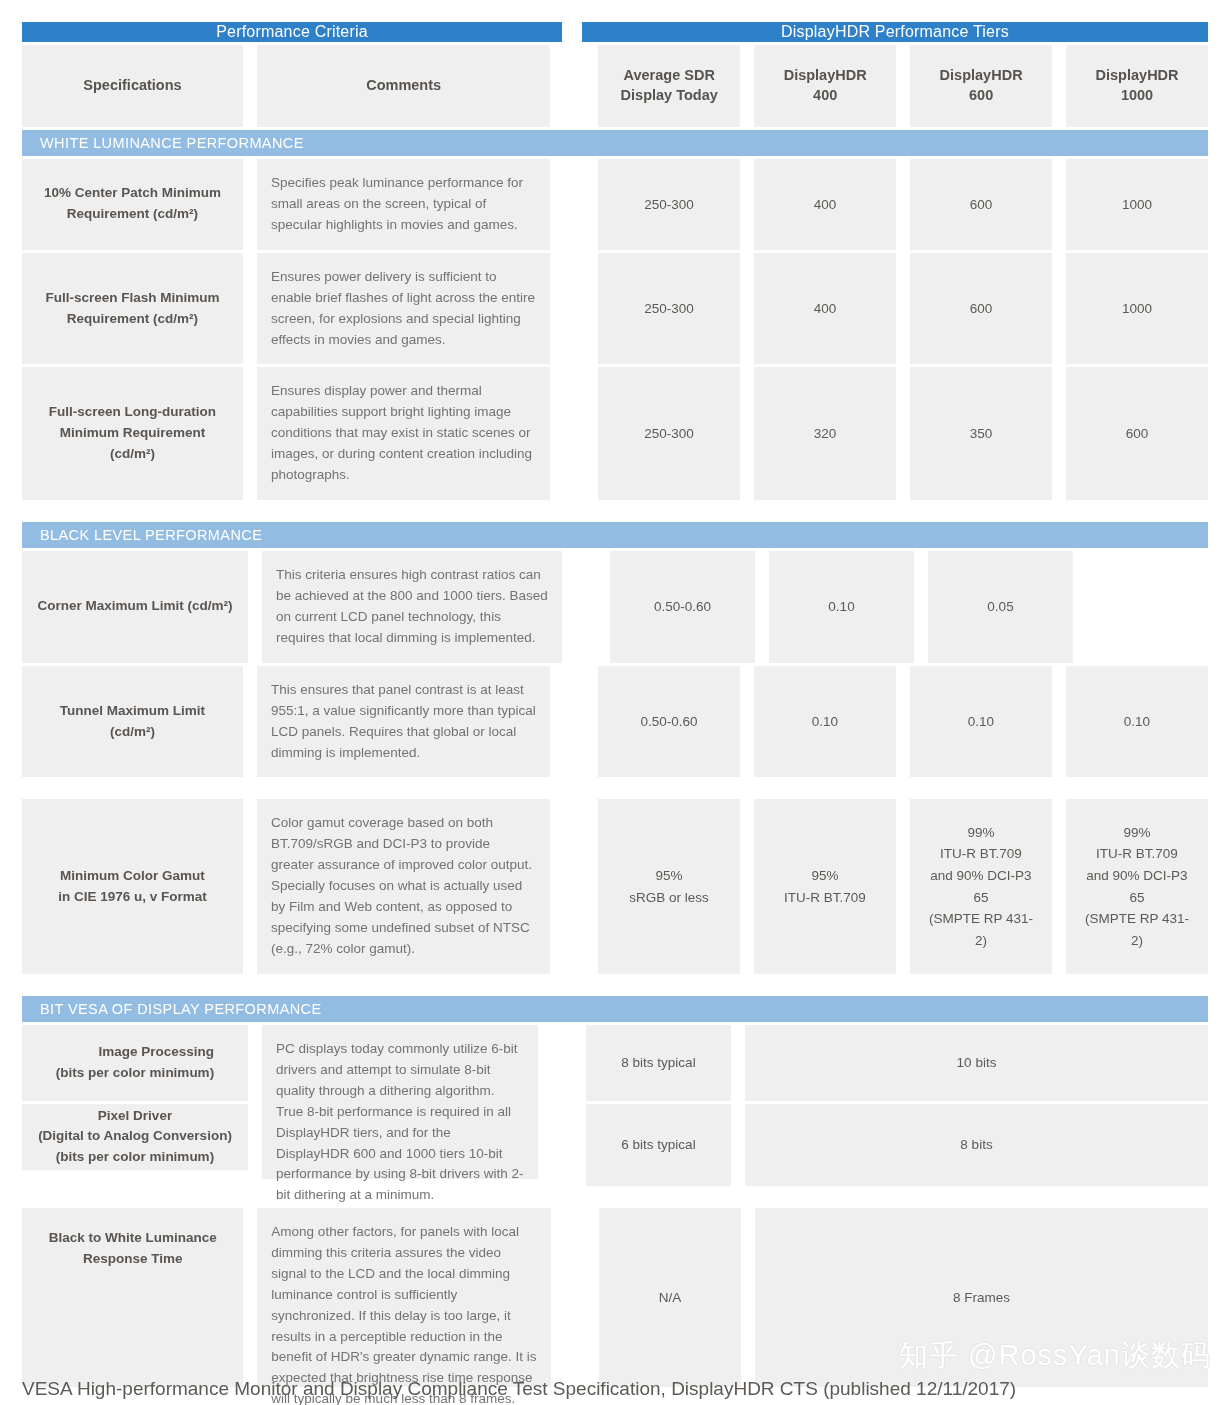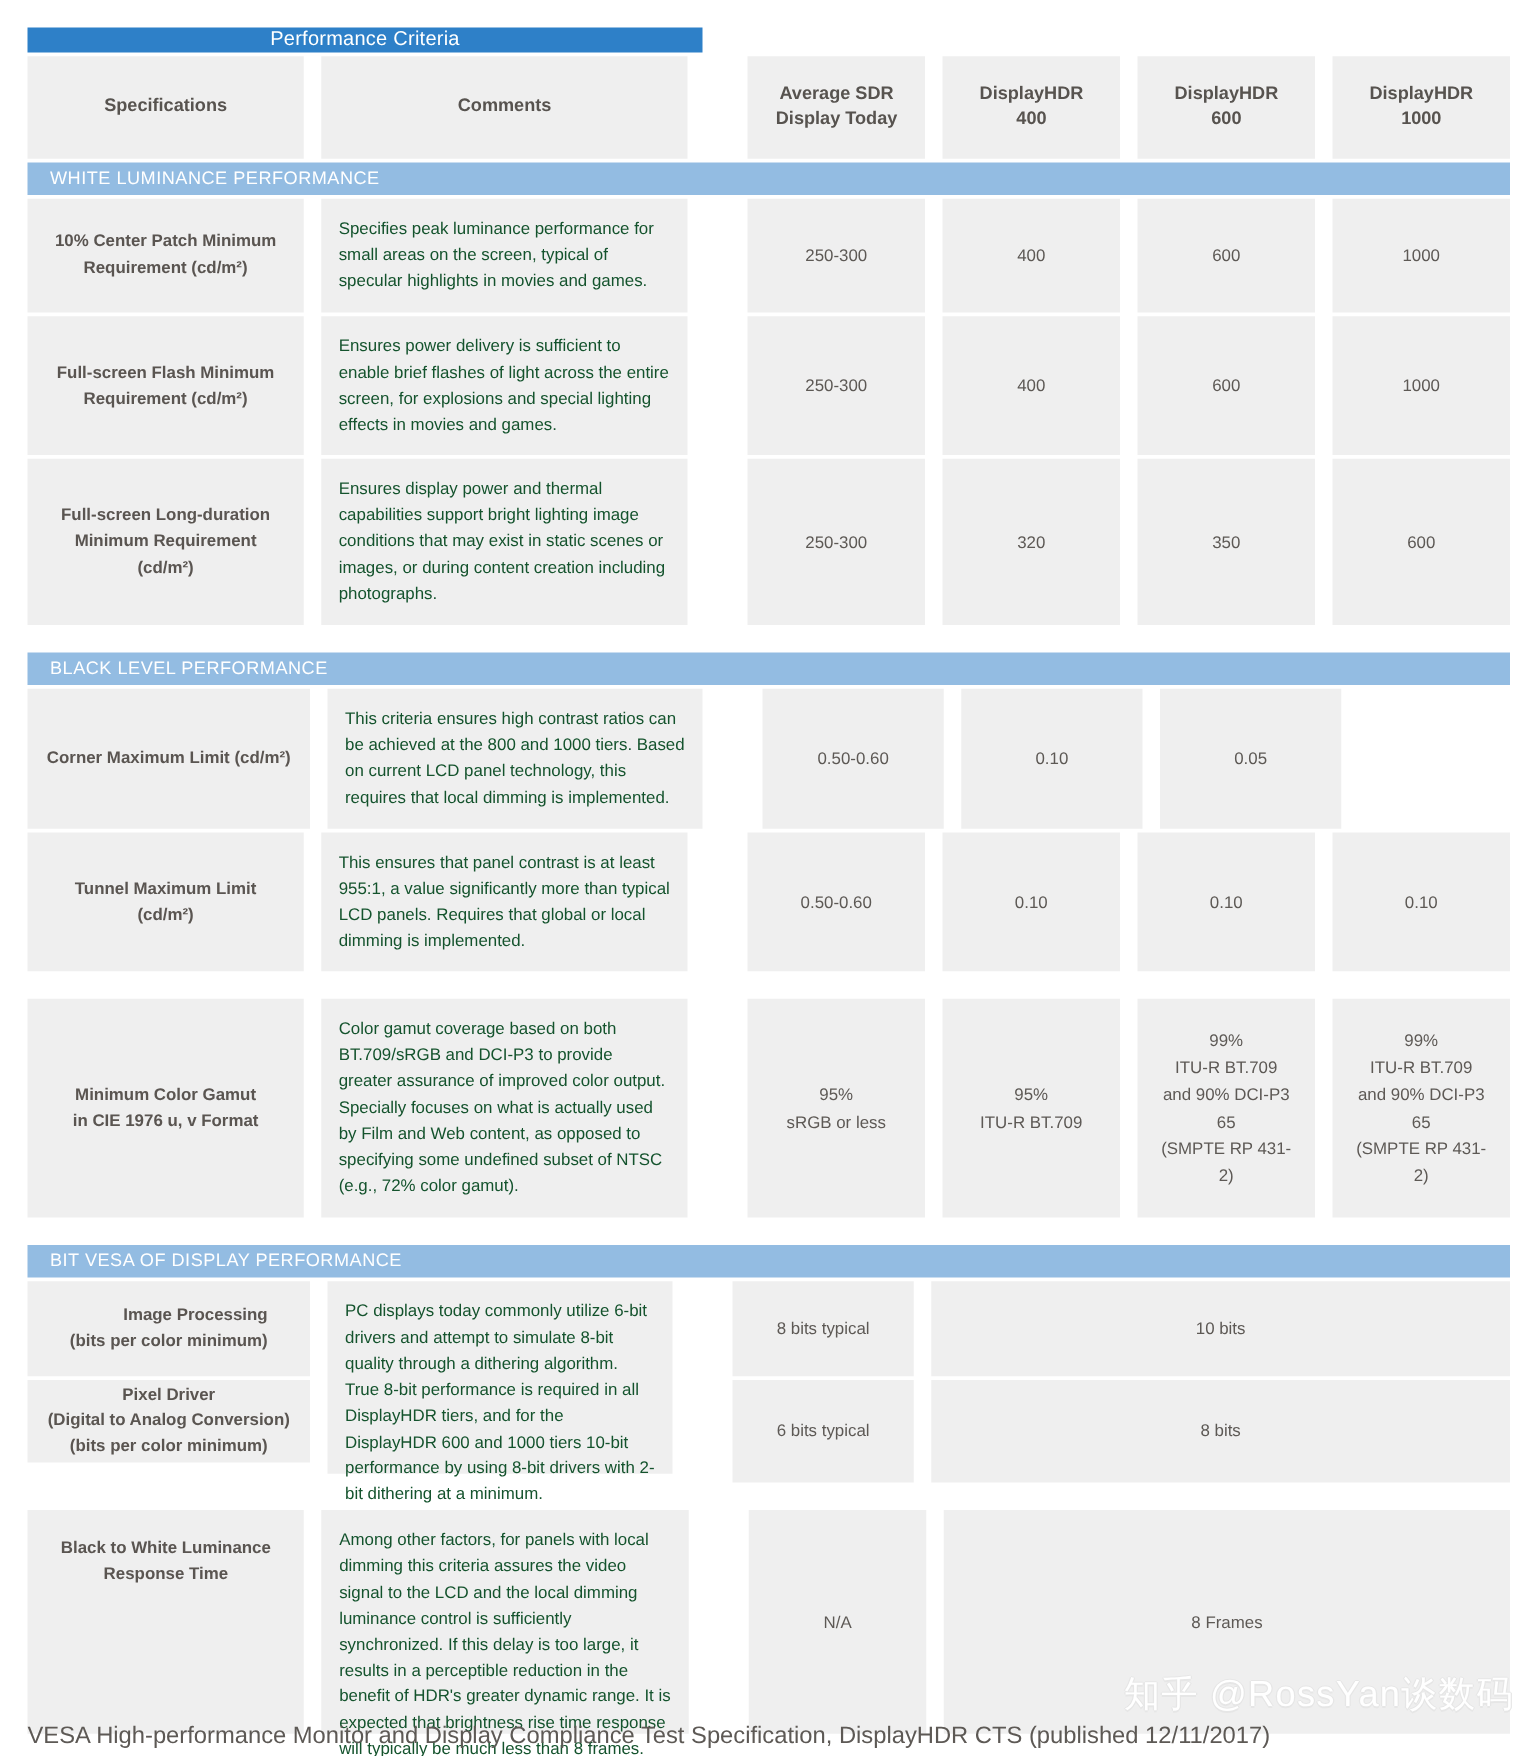--- a/index.html
+++ b/index.html
@@ -97,21 +97,21 @@
     font-weight: bold;
     text-align: center;
     display: flex;
     align-items: center;
     justify-content: center;
     font-size: 13.5px;
     color: #5a5551;
   }
   .cell.comm {
     width: 300px;
-    color: #14532d;
+    color: #737373;
   }
   .cell.val {
     width: 145px;
     text-align: center;
     display: flex;
     align-items: center;
     justify-content: center;
     color: #5d5955;
     line-height: 1.6;
   }
@@ -145,20 +145,21 @@
     white-space: nowrap;
   }
 </style>
 </head>
 <body>
 
 <div class="sheet">
 
   <div class="banner-row">
     <div class="banner left">Performance Criteria</div>
+    <div class="banner right">DisplayHDR Performance Tiers</div>
   </div>
 
   <div class="colhead-row">
     <div class="colhead c-spec">Specifications</div>
     <div class="colhead c-comm">Comments</div>
     <div class="gapcol"></div>
     <div class="colhead c-val">
       <span>
         <span>Average SDR</span><br>
         <span>Display Today</span>

